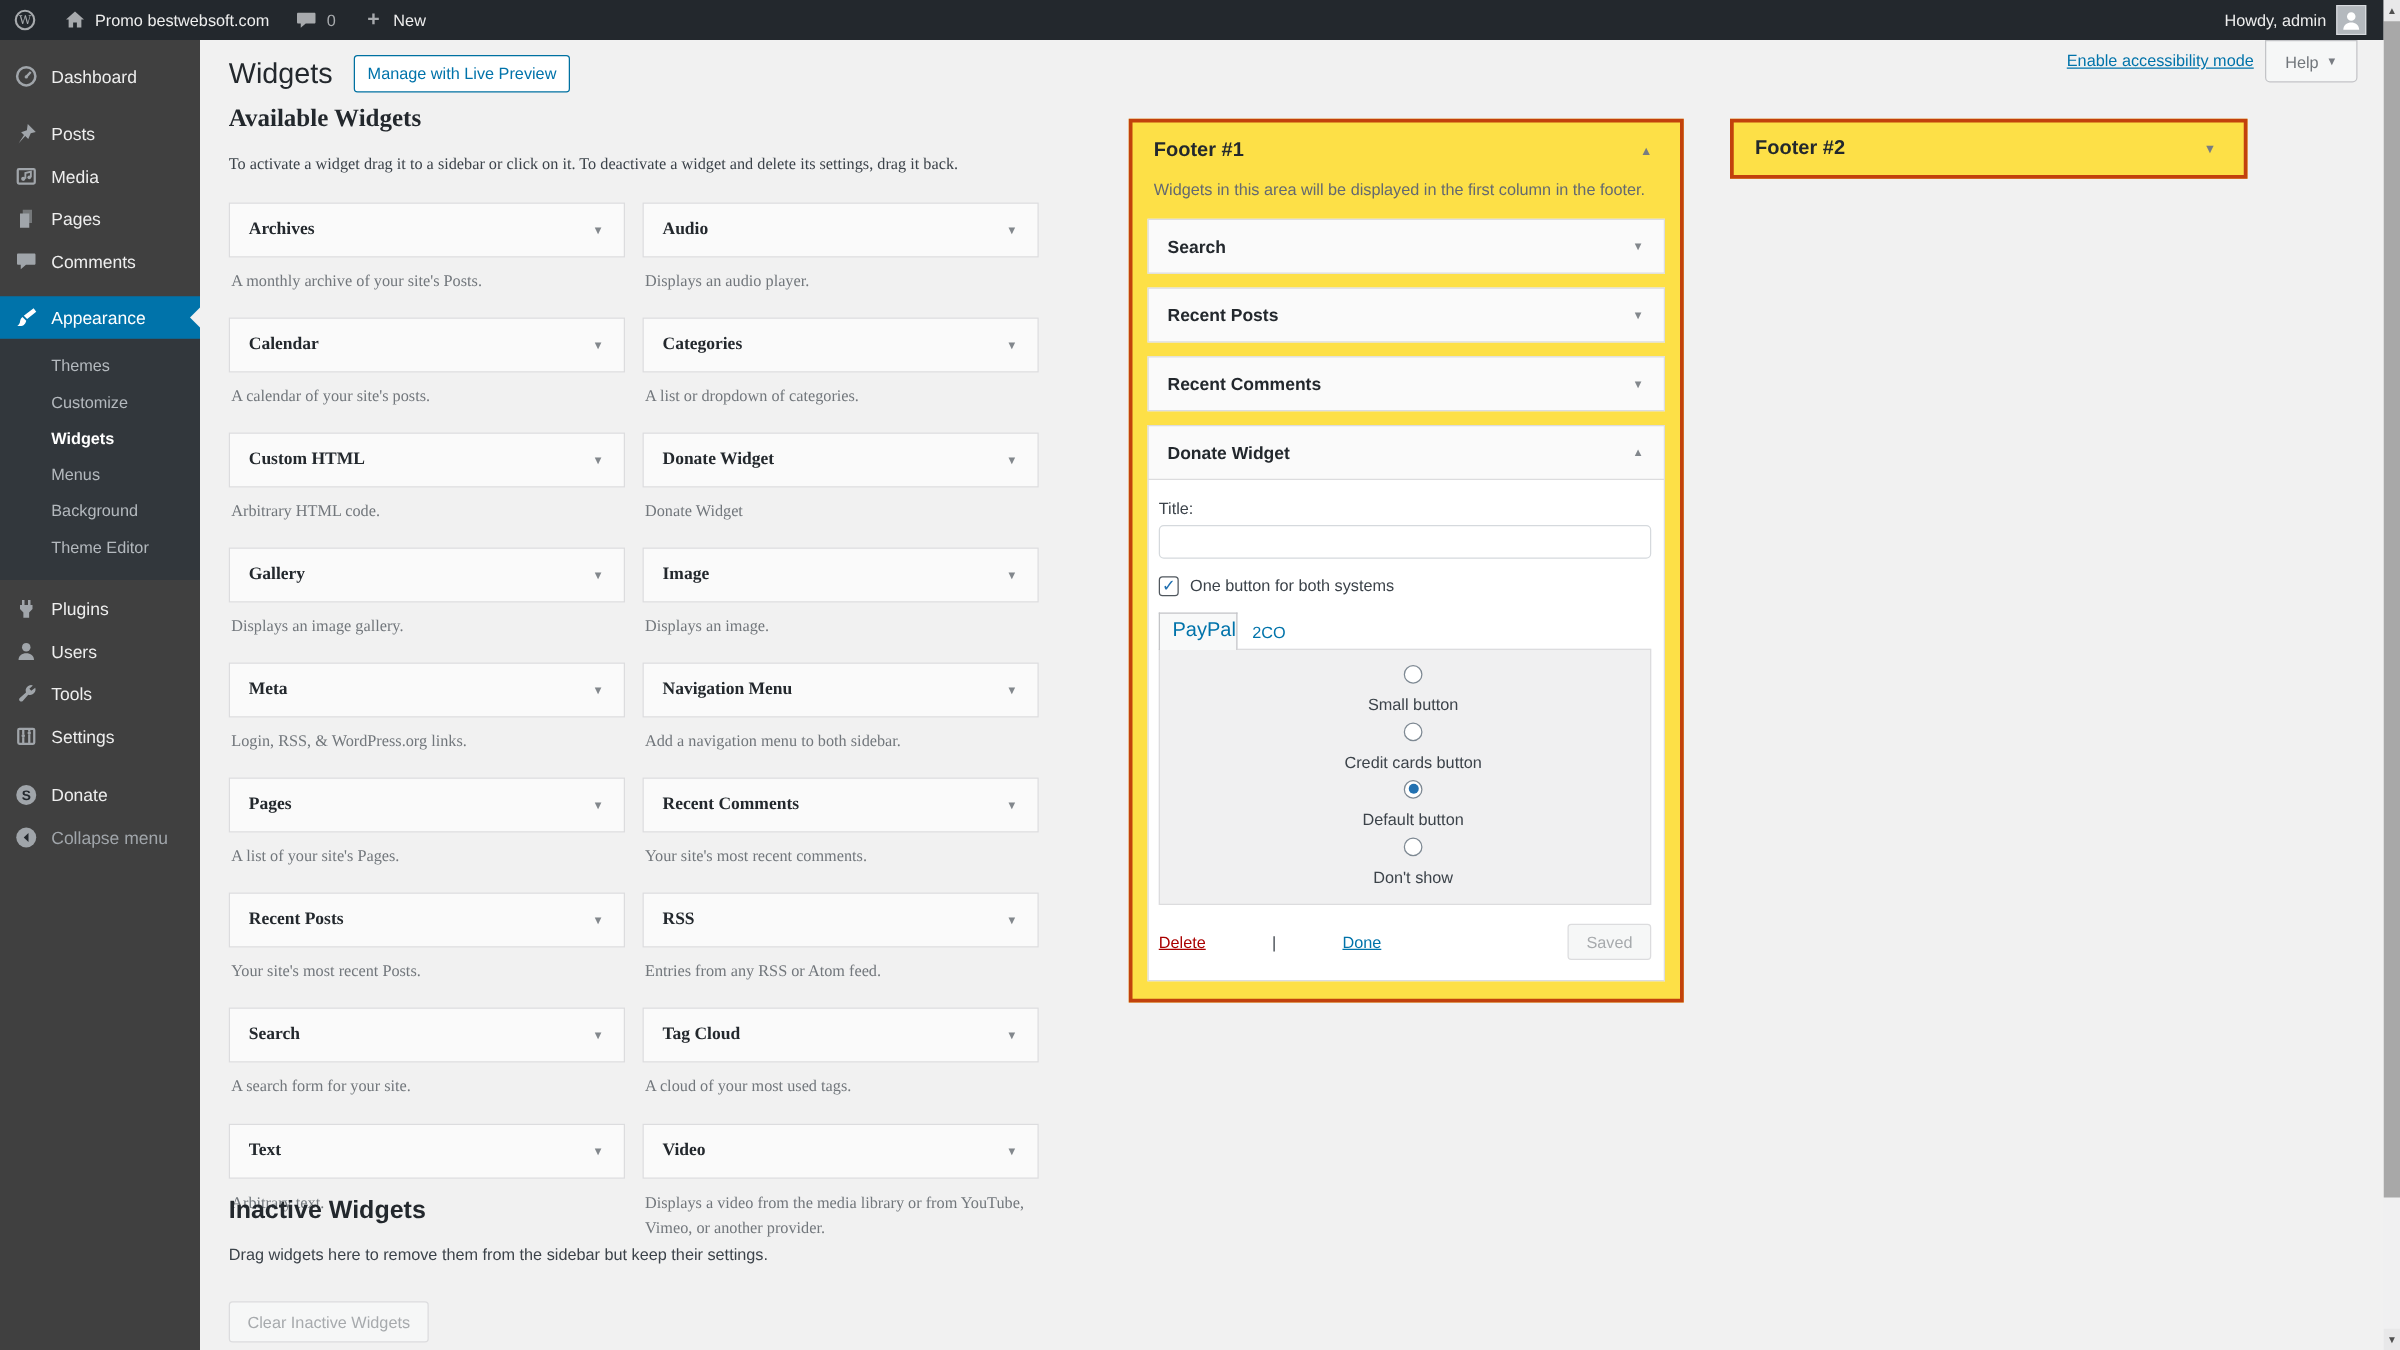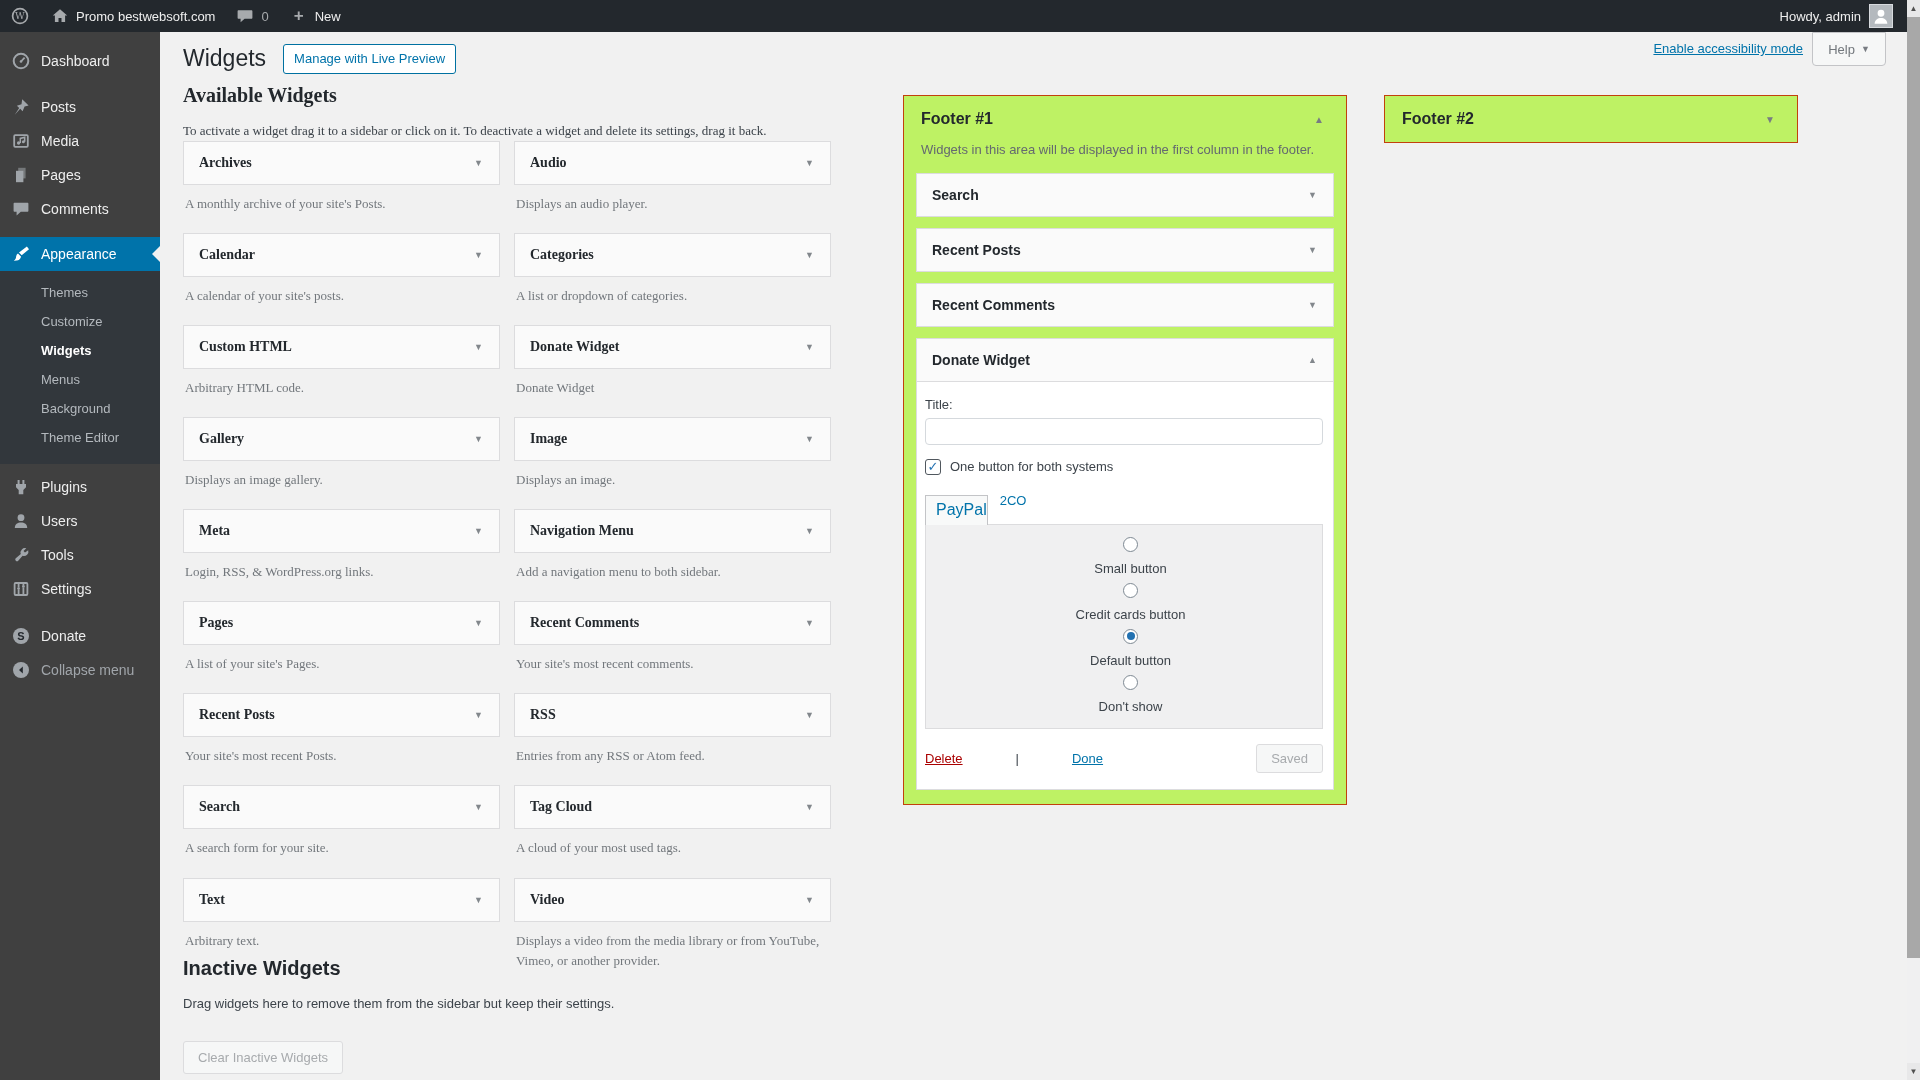--- a/index.html
+++ b/index.html
@@ -63,33 +63,33 @@
     background: #f6f7f7; border: 1px solid #c3c4c7; border-radius: 0 0 4px 4px;
     display: flex; align-items: center; justify-content: center; gap: 6px;
     color: #72777c; font-size: 13px; cursor: pointer; z-index: 45;
   }
   .help-caret { font-size: 9px; color: #787c82; }
 
   
   .available { position: absolute; left: 183px; top: 84px; width: 648px; font-family: Liberation Serif, serif; }
   .section-title { font-size: 20px; font-weight: 600; color: #23282d; }
   .section-desc { margin-top: 14px; font-size: 13px; color: #3c434a; line-height: 1.5; }
-  .widget-grid { display: grid; grid-template-columns: 317px 317px; column-gap: 14px; }
+  .widget-grid { margin-top: 21px; display: grid; grid-template-columns: 317px 317px; column-gap: 14px; }
   .wcell { margin-bottom: 11px; }
   .wcard {
     height: 44px; background: #fafafa; border: 1px solid #dcdcde;
     display: flex; align-items: center; cursor: pointer;
   }
   .wtitle { font-size: 14px; font-weight: bold; color: #23282d; padding-left: 15px; }
   .caret { margin-left: auto; padding-right: 16px; font-size: 9px; color: #82878c; }
   .wdesc { margin: 9px 2px 8px 2px; font-size: 13px; color: #72777c; line-height: 1.55; }
 
   
   .panel {
-    position: absolute; background: #bef264; border: 1px solid #c2410c;
+    position: absolute; background: #fde047; border: 3px solid #c2410c;
   }
   .panel-f1 { left: 903px; top: 95px; width: 444px; padding-bottom: 14px; }
   .panel-f2 { left: 1384px; top: 95px; width: 414px; height: 48px; }
   .panel-head { display: flex; align-items: center; padding: 14px 22px 0 17px; cursor: pointer; }
   .panel-f2 .panel-head { padding-top: 0; height: 100%; }
   .panel-title { font-size: 16px; font-weight: 600; color: #23282d; }
   .panel-toggle { margin-left: auto; font-size: 10px; color: #787c82; }
   .panel-desc { padding: 12px 17px 0 17px; font-size: 13px; color: #646970; line-height: 1.5; }
   .panel-body { padding: 13px 12px 0 12px; }
 
@@ -115,21 +115,21 @@
     color: #2271b1; font-size: 13px; font-weight: bold; line-height: 1;
   }
   .check-label { font-size: 13px; color: #3c434a; }
 
   .tabs { margin-top: 13px; display: flex; align-items: flex-end; position: relative; z-index: 2; }
   .tab-active {
     background: #f8f9f9; border: 1px solid #c3c4c7; border-bottom: none;
     padding: 5px 0 6px 10px; color: #0073aa; font-size: 16px; cursor: pointer;
     margin-bottom: -1px; position: relative; z-index: 3;
   }
-  .tab-link { padding: 5px 10px 16px 12px; color: #0073aa; font-size: 13px; cursor: pointer; text-align: right; }
+  .tab-link { padding: 5px 10px 6px 12px; color: #0073aa; font-size: 13px; cursor: pointer; text-align: right; }
   .tab-panel { background: #f0f0f1; border: 1px solid #dcdcde; padding: 10px 0 14px 13px; position: relative; z-index: 1; }
   .radio-row { display: flex; align-items: center; gap: 9px; margin-top: 7px; cursor: pointer; flex-direction: column; }
   .radio-row:first-child { margin-top: 2px; }
   .radio {
     width: 15px; height: 15px; border-radius: 50%; background: #fff;
     border: 1px solid #7e8993; display: inline-flex; align-items: center; justify-content: center; flex: none;
   }
   .radio.selected::after { content: ""; width: 8px; height: 8px; border-radius: 50%; background: #2271b1; }
   .radio-label { font-size: 13px; color: #3c434a; }
 

